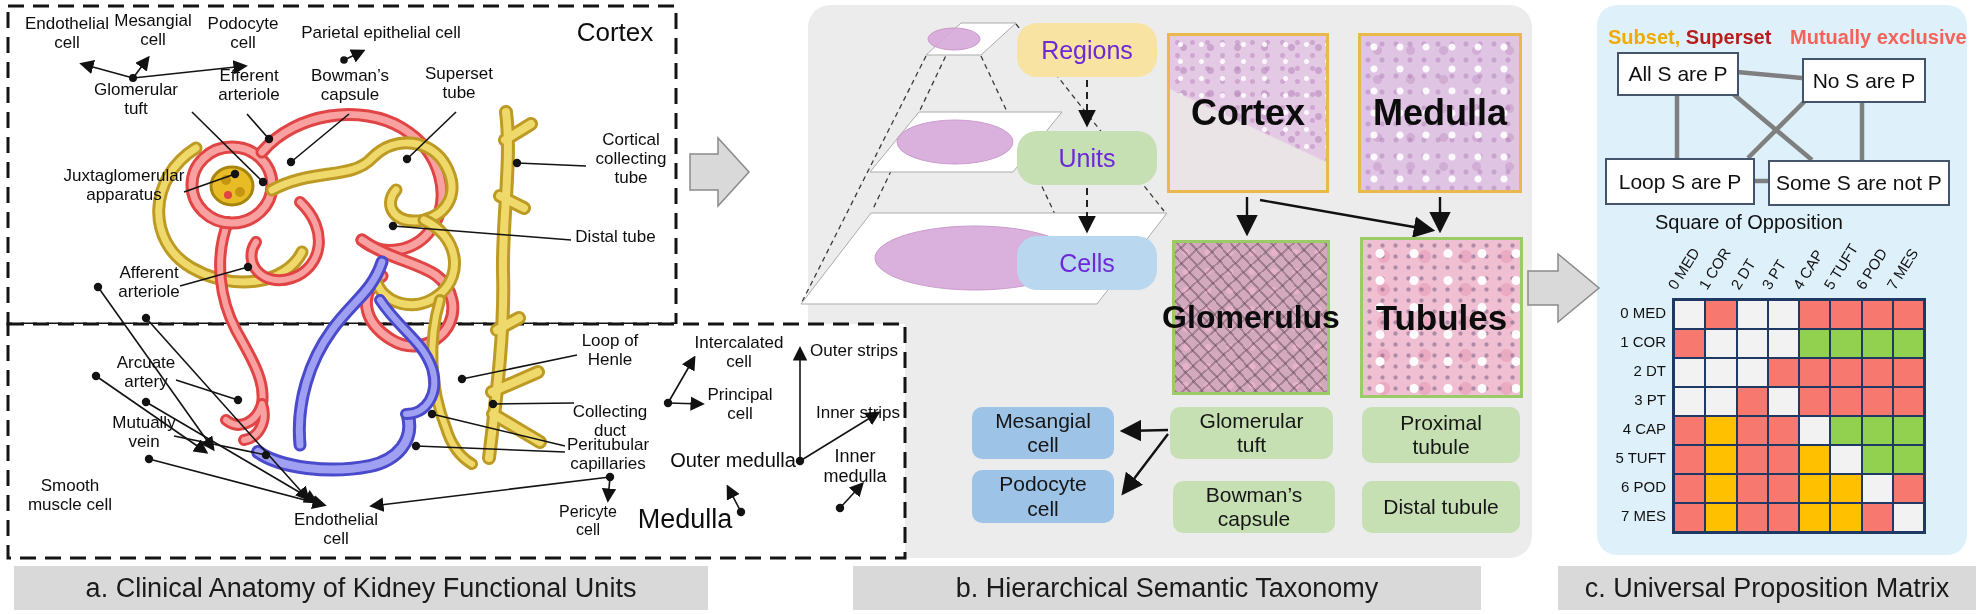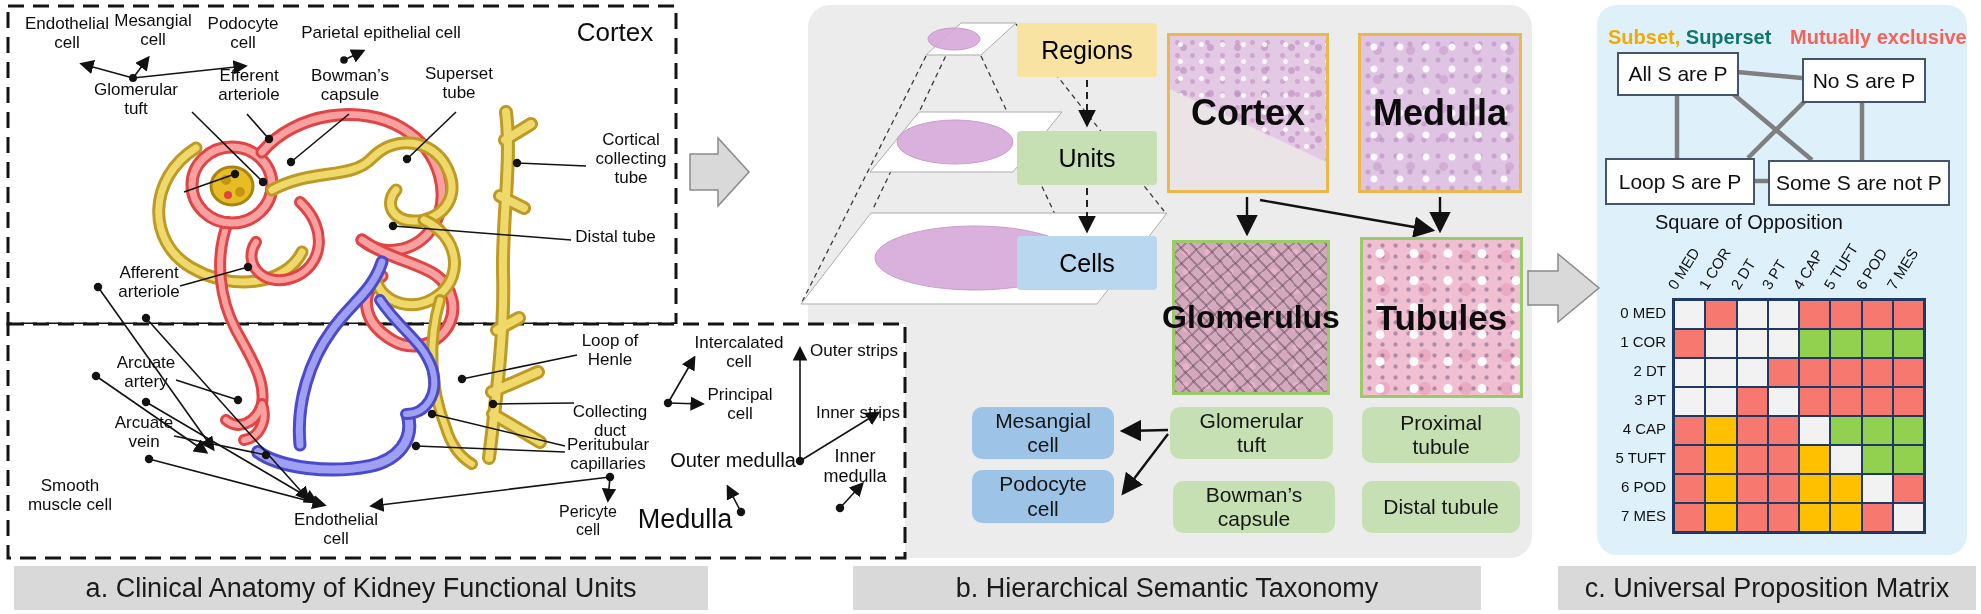--- a/index.html
+++ b/index.html
@@ -7,22 +7,22 @@
        font-family:"Liberation Sans",sans-serif;color:#111;overflow:hidden;}
   .bgpanel{position:absolute;z-index:1;}
   #panelB-bg{left:808px;top:5px;width:724px;height:553px;background:#ECECEC;border-radius:22px;}
   #panelC-bg{left:1597px;top:5px;width:370px;height:550px;background:#DEF1FB;border-radius:20px;}
   svg.overlay{position:absolute;left:0;top:0;z-index:3;}
   .lab{position:absolute;text-align:center;font-size:17px;line-height:1.12;color:#0d0d0d;z-index:4;}
   .f16{font-size:16px}.f18{font-size:18px}.f20{font-size:20px}.f26{font-size:26px}.f27{font-size:27px}
   .nowrap{white-space:nowrap}
   .caption{position:absolute;top:566px;height:44px;background:#D9D9D9;z-index:4;
            display:flex;align-items:center;justify-content:center;font-size:27px;color:#1b1b1b;}
-  .hbox{position:absolute;height:54px;width:140px;border-radius:4px;z-index:4;
-        display:flex;align-items:center;justify-content:center;font-size:25px;color:#000000;}
+  .hbox{position:absolute;height:54px;width:140px;border-radius:20px;z-index:4;
+        display:flex;align-items:center;justify-content:center;font-size:25px;color:#6d28d9;}
   .histo{position:absolute;z-index:4;display:flex;align-items:center;justify-content:center;
          box-sizing:border-box;}
   .histo .hlabel{font-weight:700;color:#0c0c0c;}
   .histo-cortex{background-color:#E4C9E4;border:3px solid #E9B94C;
     background-image:linear-gradient(205deg, rgba(0,0,0,0) 55%, #EAE4E6 56%),
       radial-gradient(circle, rgba(255,255,255,.85) 2px, rgba(255,255,255,0) 3px),
       radial-gradient(circle, rgba(186,132,189,.5) 2px, rgba(186,132,189,0) 3px),
       radial-gradient(circle, rgba(163,108,170,.4) 3px, rgba(163,108,170,0) 4px);
     background-size:100% 100%,21px 17px,15px 13px,27px 23px;}
   .histo-medulla{background-color:#DFC4E3;border:3px solid #E9B94C;
@@ -229,25 +229,26 @@
 
   <div class="lab" style="left:20px;top:14px;width:94px">Endothelial cell</div>
   <div class="lab" style="left:112px;top:11px;width:82px">Mesangial cell</div>
   <div class="lab" style="left:204px;top:14px;width:78px">Podocyte cell</div>
   <div class="lab nowrap" style="left:296px;top:23px;width:170px">Parietal epithelial cell</div>
   <div class="lab" style="left:86px;top:80px;width:100px">Glomerular tuft</div>
   <div class="lab" style="left:208px;top:66px;width:82px">Efferent arteriole</div>
   <div class="lab" style="left:303px;top:66px;width:94px">Bowman’s capsule</div>
   <div class="lab" style="left:417px;top:64px;width:84px">Superset tube</div>
   <div class="lab f26 nowrap" style="left:565px;top:18px;width:100px">Cortex</div>
+  <div class="lab" style="left:58px;top:166px;width:132px">Juxtaglomerular apparatus</div>
   <div class="lab" style="left:586px;top:130px;width:90px">Cortical collecting tube</div>
   <div class="lab nowrap" style="left:568px;top:227px;width:95px">Distal tube</div>
   <div class="lab" style="left:110px;top:263px;width:78px">Afferent arteriole</div>
   <div class="lab" style="left:110px;top:353px;width:72px">Arcuate artery</div>
-  <div class="lab" style="left:110px;top:413px;width:68px">Arcuate vein</div>
+  <div class="lab" style="left:110px;top:413px;width:68px">Mutually vein</div>
   <div class="lab" style="left:22px;top:476px;width:96px">Smooth muscle cell</div>
   <div class="lab" style="left:288px;top:510px;width:96px">Endothelial cell</div>
   <div class="lab" style="left:570px;top:331px;width:80px">Loop of Henle</div>
   <div class="lab" style="left:566px;top:402px;width:88px">Collecting duct</div>
   <div class="lab" style="left:558px;top:435px;width:100px">Peritubular capillaries</div>
   <div class="lab" style="left:690px;top:333px;width:98px">Intercalated cell</div>
   <div class="lab" style="left:702px;top:385px;width:76px">Principal cell</div>
   <div class="lab nowrap" style="left:806px;top:341px;width:96px">Outer strips</div>
   <div class="lab nowrap" style="left:810px;top:403px;width:96px">Inner strips</div>
   <div class="lab f20 nowrap" style="left:668px;top:449px;width:130px">Outer medulla</div>
@@ -287,21 +288,21 @@
   <div class="bbox" style="left:972px;top:407px;width:142px;height:52px">
       <span style="width:105px">Mesangial cell</span>
     </div>
   <div class="bbox" style="left:972px;top:470px;width:142px;height:53px">
       <span style="width:100px">Podocyte cell</span>
     </div>
 
   <div class="legend" style="left:1608px">
     <span style="color:#F2A900">Subset,</span>
     <span> </span>
-    <span style="color:#0f766e">Superset</span>
+    <span style="color:#b91c1c">Superset</span>
   </div>
   <div class="legend" style="left:1790px;color:#F4625A">Mutually exclusive</div>
 
   <div class="pbox" style="left:1617px;top:52px;width:118px;height:40px">All S are P</div>
   <div class="pbox" style="left:1802px;top:58px;width:120px;height:41px">No S are P</div>
   <div class="pbox" style="left:1605px;top:158px;width:146px;height:43px">Loop S are P</div>
   <div class="pbox" style="left:1768px;top:160px;width:178px;height:42px">Some S are not P</div>
 
   <div id="sqlabel">Square of Opposition</div>
 

